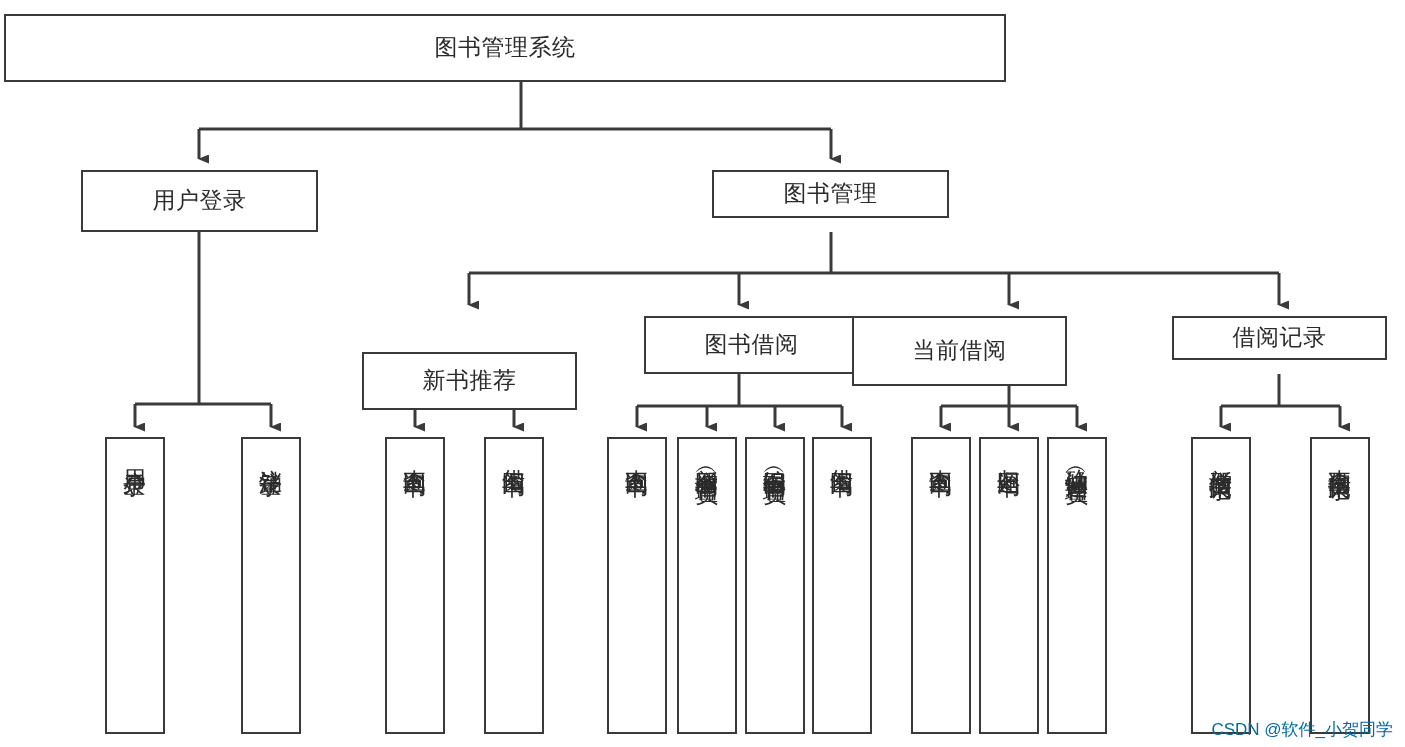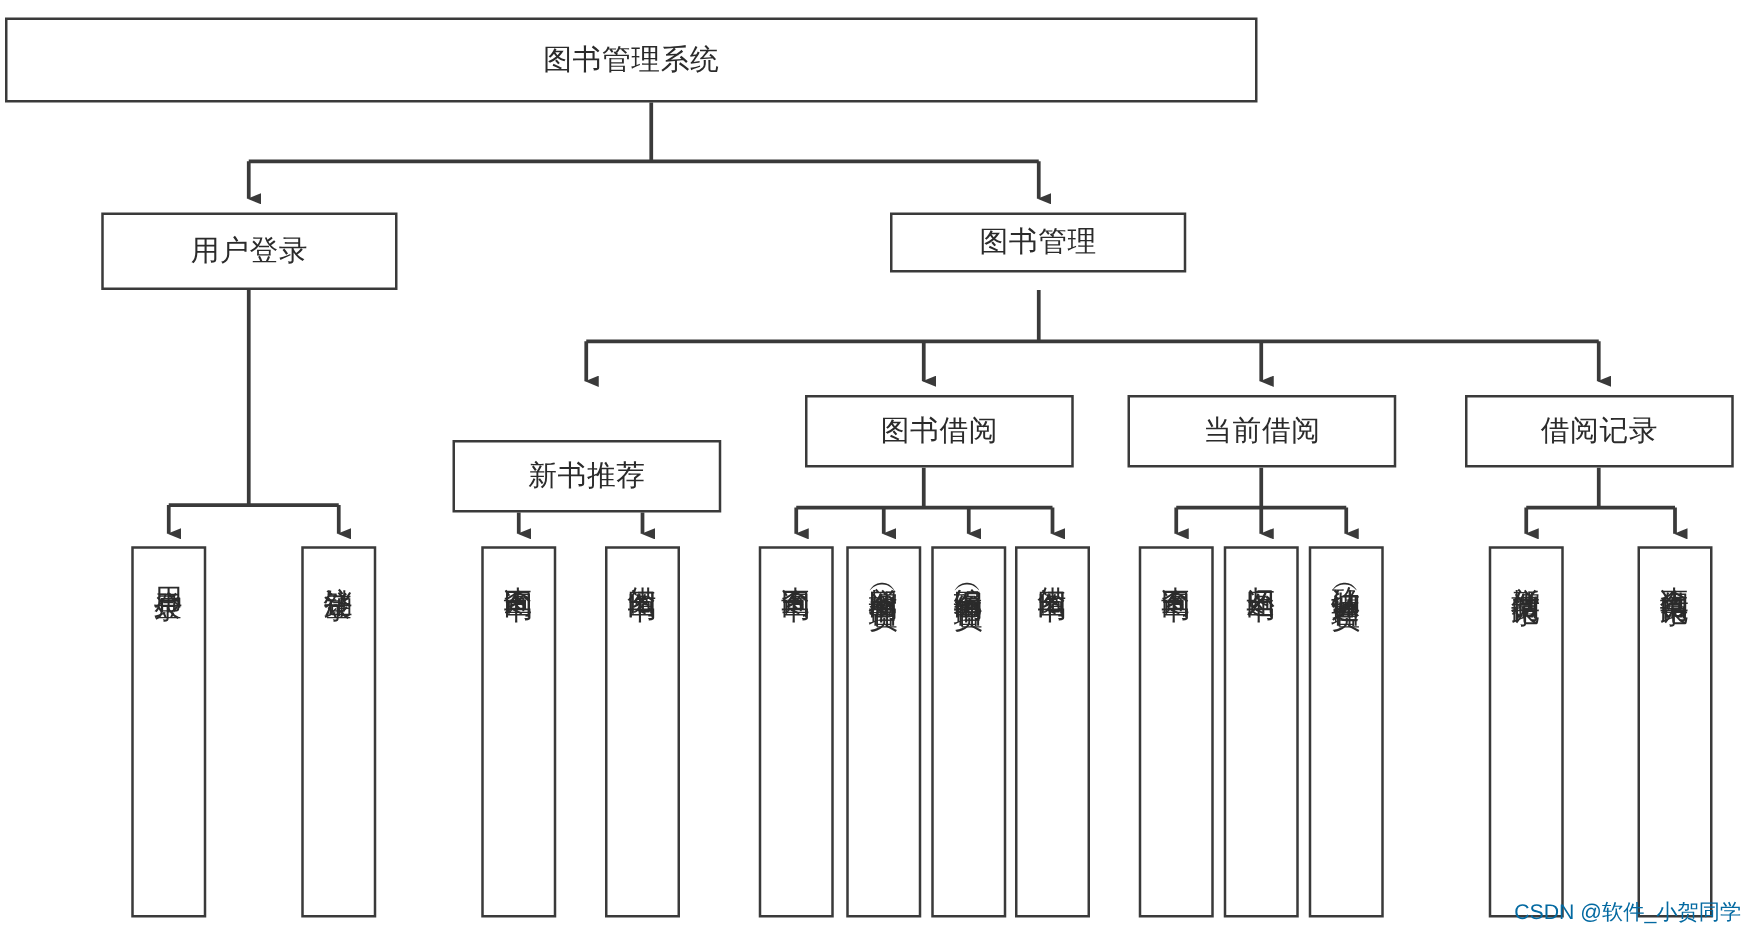--- a/index.html
+++ b/index.html
@@ -134,25 +134,25 @@
   </div>
 
   <div class="node-box horiz" style="left:362px; top:316px; width:215px; height:58px;margin-top:36px;">
     <span class="node-label">新书推荐</span>
   </div>
 
   <div class="node-box horiz" style="left:632px; top:316px; width:215px; height:58px;margin-left:12px;">
     <span class="node-label">图书借阅</span>
   </div>
 
-  <div class="node-box horiz" style="left:902px; top:316px; width:215px; height:58px;">
+  <div class="node-box horiz" style="left:852px; top:316px; width:215px; height:70px;">
     <span class="node-label">当前借阅</span>
   </div>
 
-  <div class="node-box horiz" style="left:1172px; top:316px; width:215px; height:58px;">
+  <div class="node-box horiz" style="left:1172px; top:316px; width:215px; height:44px;">
     <span class="node-label">借阅记录</span>
   </div>
 
   <div class="node-box vert" style="left:105px; top:437px; width:60px; height:297px;">
     <span class="node-label">用户登录</span>
   </div>
 
   <div class="node-box vert" style="left:241px; top:437px; width:60px; height:297px;">
     <span class="node-label">注销登录</span>
   </div>

